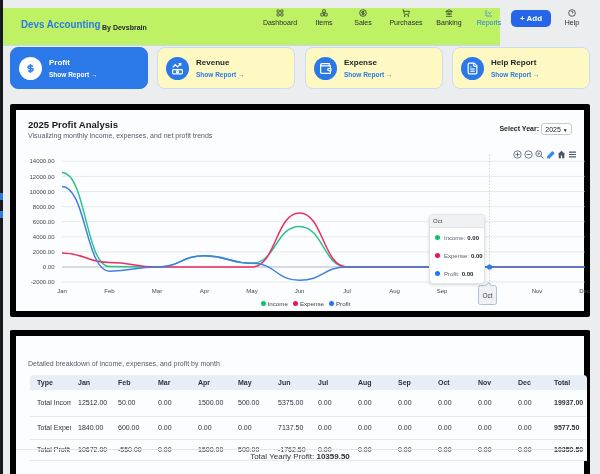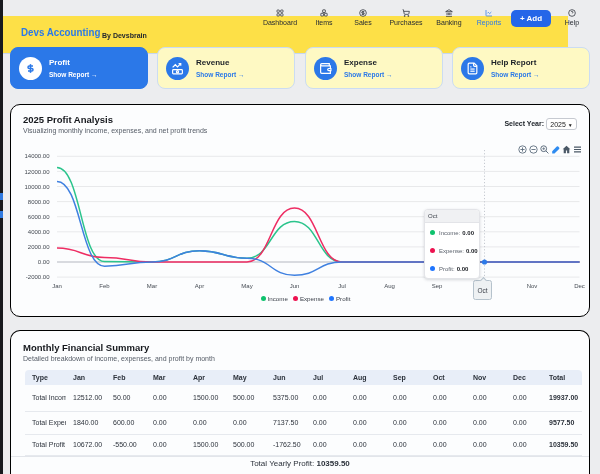--- a/index.html
+++ b/index.html
@@ -1,38 +1,38 @@
 <!DOCTYPE html>
 <html><head><meta charset="utf-8"><style>
 *{margin:0;padding:0;box-sizing:border-box}
 html,body{width:600px;height:474px;overflow:hidden;background:#ecedef;font-family:"Liberation Sans",sans-serif}
 body{position:relative}
 .abs{position:absolute}
 .edge{position:absolute;left:0;top:0;width:3px;height:474px;background:#17191d;z-index:50}
 .edge .m1,.edge .m2{position:absolute;left:0;width:3px;height:7px;background:#2f7ae0}
 .edge .m1{top:193px}.edge .m2{top:211px}
 
-.hdr{position:absolute;left:0;top:16px;width:568px;height:37.5px;background:#fde047;border-bottom:1.5px solid #c7d7ec}
+.hdr{position:absolute;left:0;top:8px;width:500px;height:37.5px;background:#bef264;border-bottom:1.5px solid #c7d7ec}
 .logo{position:absolute;left:21px;top:10px;font-size:10.5px;font-weight:bold;color:#2b79e8;transform:scaleX(0.93);transform-origin:left top;white-space:nowrap}
 .byline{position:absolute;left:102px;top:16px;font-size:7px;font-weight:bold;color:#23272e}
 .nav{position:absolute;top:9px;transform:translateX(-50%);text-align:center;color:#262b33;width:60px}
 .nav svg{display:block;margin:0 auto}
 .nav .lb{font-size:7px;margin-top:2px;color:#262b33}
 .nav.active .lb{color:#2b79e8}
 .addbtn{position:absolute;left:511px;top:10px;width:40px;height:17px;background:#2566e8;border-radius:5px;color:#fff;font-size:8px;font-weight:bold;text-align:center;line-height:17px}
 
 .card{position:absolute;top:47px;width:138px;height:42px;background:#fef9c3;border:1px solid #cbdcf2;border-radius:8px}
 .card.active{background:#2b78e8;border-color:#2b78e8}
 .cico{position:absolute;left:8px;top:9px;width:23px;height:23px;border-radius:50%;background:#2b78e8;display:flex;align-items:center;justify-content:center}
 .card.active .cico{background:#fff}
 .ct{position:absolute;left:38px;top:10px;font-size:8px;font-weight:bold;color:#1b2027}
 .cs{position:absolute;left:38px;top:23px;font-size:6.5px;color:#2b79e8;font-weight:bold}
 .card.active .ct,.card.active .cs{color:#fff}
 
-.panel{position:absolute;left:10px;width:580px;background:#fcfdfe;border:1px solid #000000;border-radius:10px}
+.panel{position:absolute;left:10px;width:580px;background:#fcfdfe;border:6px solid #000000;border-radius:2px}
 .p1{top:104px;height:213px}
 .p2{top:330px;height:160px;border-bottom:none}
 .ptitle{position:absolute;left:12px;font-size:9.5px;font-weight:bold;color:#15181d}
 .psub{position:absolute;left:12px;font-size:7px;color:#555c66}
 .sellab{position:absolute;right:45px;top:15px;font-size:7px;font-weight:bold;color:#1b2027}
 .selbox{position:absolute;right:12px;top:13px;width:31px;height:12px;border:1px solid #c6cad1;border-radius:3px;background:#fff;font-size:7px;color:#222;text-align:center;line-height:11px}
 
 .modebar{position:absolute;right:7px;top:40px;display:flex;gap:2px;align-items:center}
 
 .tip{position:absolute;left:413px;top:103.5px;width:56px;height:70px;background:#fff;border:1px solid #e3e4e8;border-radius:4px;box-shadow:0 1px 3px rgba(60,70,80,.2);z-index:5}
@@ -47,21 +47,21 @@
 .legend{position:absolute;left:11px;right:0;top:190px;display:flex;justify-content:center;gap:5px;font-size:6.2px;color:#3c414a;align-items:center}
 .legend .dot{width:5px;height:5px;margin-right:2px}
 
 table{position:absolute;left:14px;top:39px;border-collapse:collapse;table-layout:fixed;width:557px;font-size:7px;color:#2c323b}
 th{background:#e8eef8;font-weight:bold;text-align:left;height:15px;padding:0 0 0 7px;overflow:hidden;white-space:nowrap}
 td{height:22px;padding:0 0 0 7px;border-bottom:1px solid #e6e9ee;overflow:hidden;white-space:nowrap;background:#fcfdfe}
 th:first-child{border-radius:4px 0 0 0;}th:last-child{border-radius:0 4px 0 0}
 td.b{font-weight:bold;padding-left:3px}
 th.b{padding-left:3px}
 tr.r1 td{height:26px}tr.r2 td{height:23px}tr.r3 td{height:21px}
-.foot{position:absolute;left:0;right:0;top:125px;border-top:1px solid #e2e5ea;text-align:center;font-size:8px;color:#2c323b;padding-top:2px}
+.foot{position:absolute;left:0;right:0;top:113px;border-top:1px solid #e2e5ea;text-align:center;font-size:8px;color:#2c323b;padding-top:2px}
 </style></head><body>
 <div class="edge">
     <div class="m1"></div>
     <div class="m2"></div>
   </div>
 <div class="hdr">
   <div class="logo">Devs Accounting</div>
   <div class="byline">By Devsbrain</div>
 </div>
 <div class="nav" style="left:280px">
@@ -251,21 +251,20 @@
   </div>
   <div class="axlab">Oct</div>
   <div class="legend">
     <span><span class="dot" style="background:#0ec26d"></span>Income</span>
     <span><span class="dot" style="background:#ed1250"></span>Expense</span>
     <span><span class="dot" style="background:#1f75fe"></span>Profit</span>
   </div>
 </div>
 
 <div class="panel p2">
-  <div class="ptitle" style="top:11px">Monthly Financial Summary</div>
   <div class="psub" style="top:24px">Detailed breakdown of income, expenses, and profit by month</div>
   <table>
     <colgroup>
         <col style="width:41px">
         <col span="12" style="width:40px">
         <col style="width:36px">
       </colgroup>
     <tbody>
         <tr>
           <th>Type</th>

